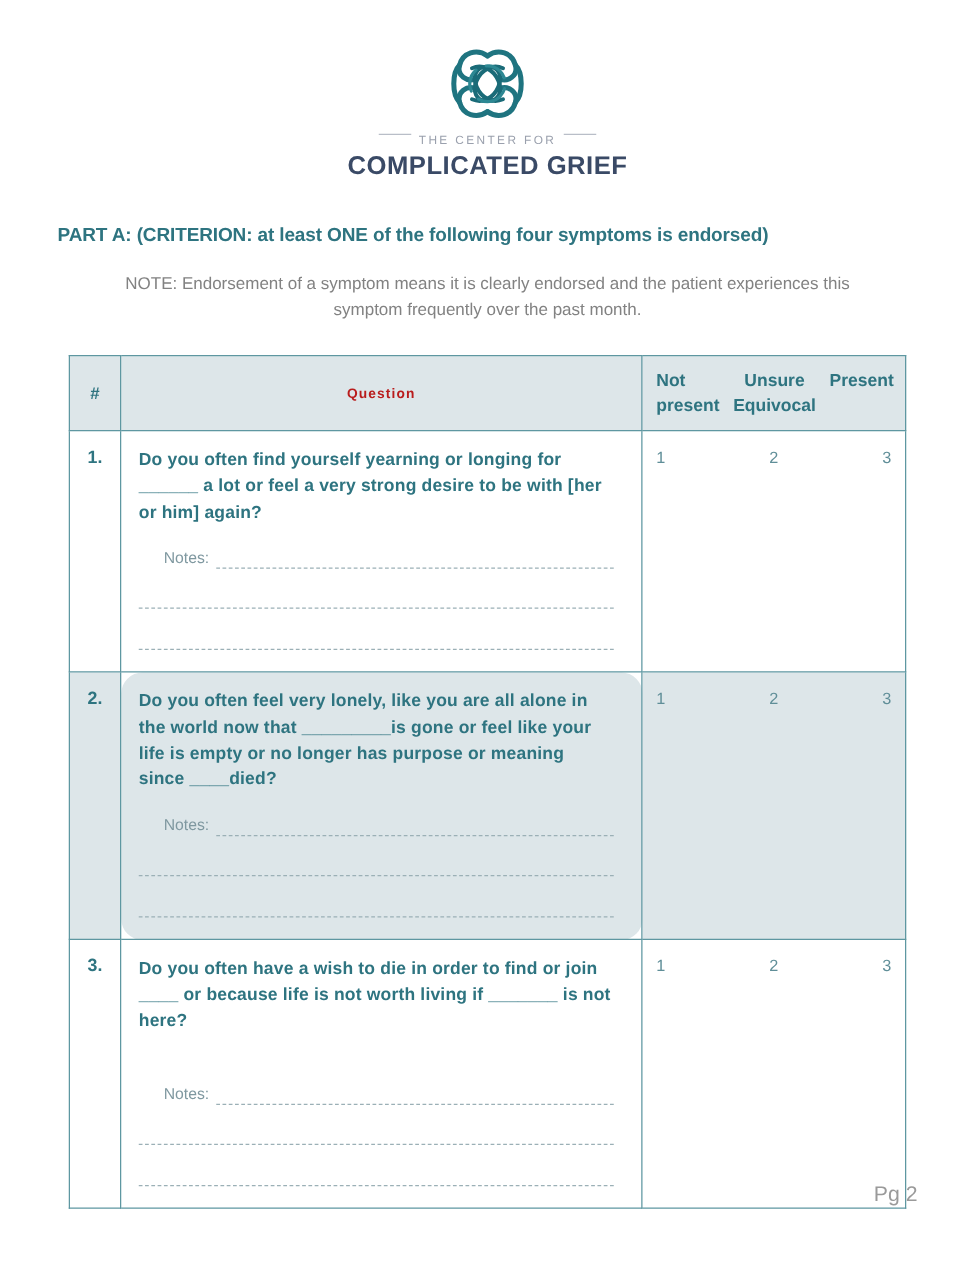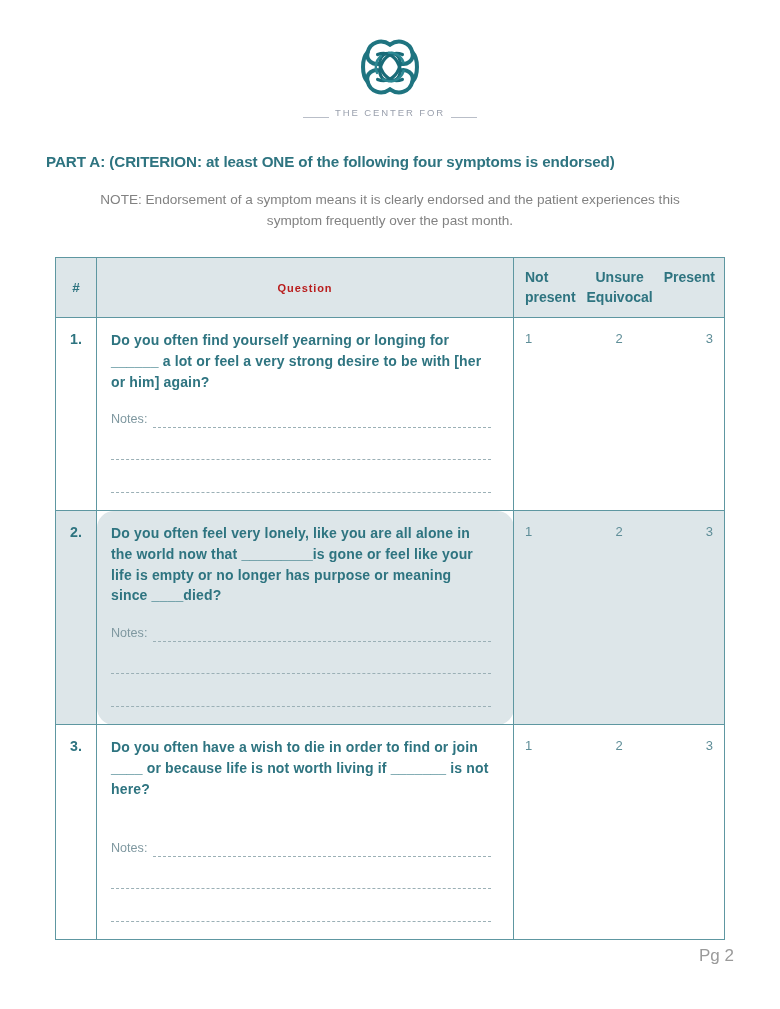--- a/index.html
+++ b/index.html
@@ -33,21 +33,21 @@
     margin: 0 auto;
     display: block;
   }
   .logo-tagline {
     margin-top: 9px;
     font-size: 9.5px;
     letter-spacing: 1.9px;
     color: #9aa0ad;
     font-weight: 400;
     display: flex;
-    align-items: flex-end;
+    align-items: flex-start;
     justify-content: center;
     gap: 6px;
   }
   .logo-tagline .rule {
     display: inline-block;
     width: 26px;
     height: 1px;
     background: #b9bec8;
   }
   .logo-name {
@@ -160,20 +160,21 @@
     height: 24px;
   }
   .notes-label {
     font-size: 12.6px;
     font-weight: 400;
     color: #7f98a0;
     padding-right: 6px;
     white-space: nowrap;
     line-height: 1;
     padding-bottom: 3px;
+    margin-left: 20px;
   }
   .notes-line {
     flex: 1;
     border-bottom: 1px dashed #9bb0b6;
     height: 1px;
   }
   .notes-line.solidish {
     border-bottom: 1px dashed #9bb0b6;
   }
   .blank-row {
@@ -240,20 +241,21 @@
       </g>
       <g fill="none" stroke="#2d8893" stroke-width="4" stroke-linecap="round">
         <ellipse cx="50" cy="50" rx="23" ry="23" transform="rotate(45 50 50)" stroke-dasharray="30 14"></ellipse>
       </g>
     </svg>
     <div class="logo-tagline">
       <span class="rule"></span>
       <span>THE CENTER FOR</span>
       <span class="rule"></span>
     </div>
+    <div class="logo-name">COMPLICATED GRIEF</div>
   </div>
 
   <div class="part-heading">PART A: (CRITERION: at least ONE of the following four symptoms is endorsed)</div>
   <div class="note-text">NOTE: Endorsement of a symptom means it is clearly endorsed and the patient experiences this symptom frequently over the past month.</div>
 
   <table class="survey-table">
     <colgroup>
       <col class="col-num">
       <col class="col-q">
       <col class="col-ans">

